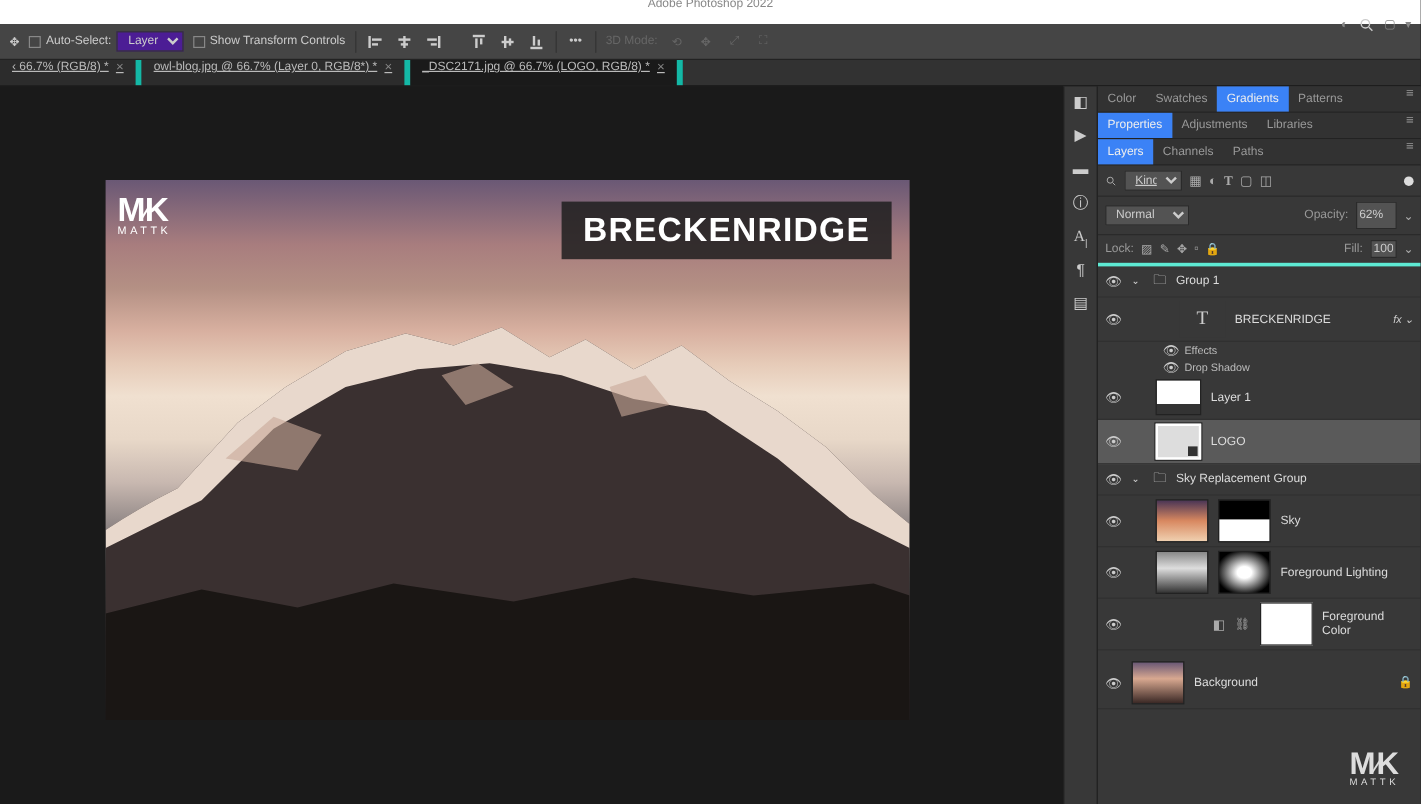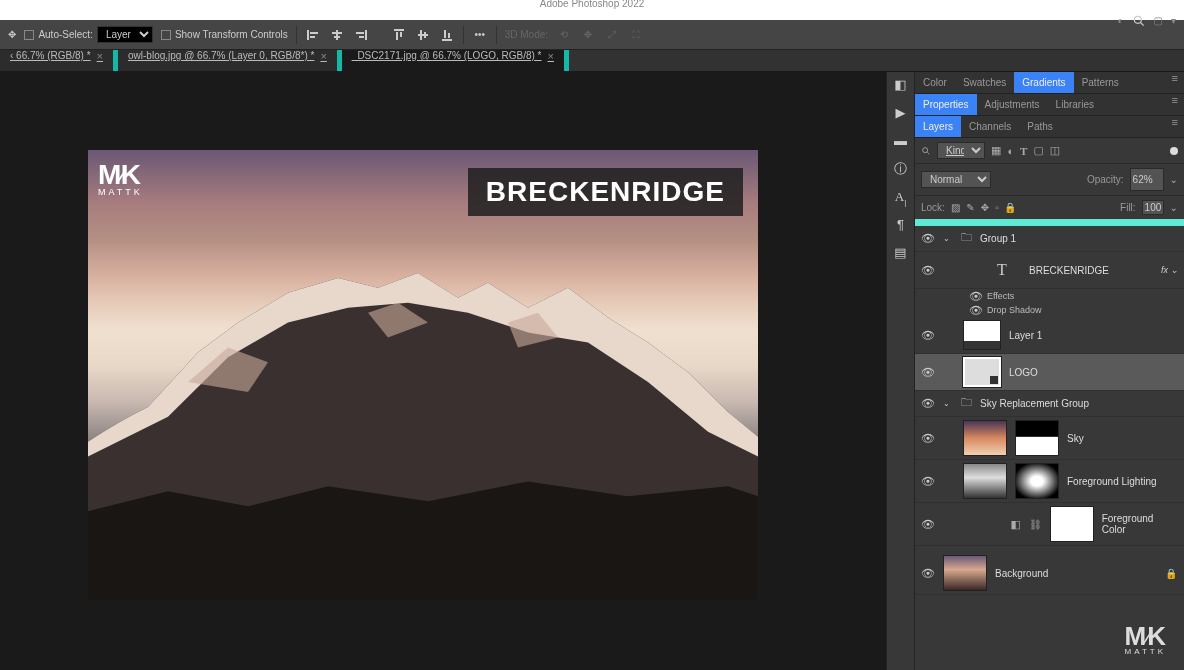--- a/index.html
+++ b/index.html
@@ -5,21 +5,21 @@
 * { margin: 0; padding: 0; box-sizing: border-box; font-family: -apple-system, Helvetica, Arial, sans-serif; }
 body { background: #1a1a1a; color: #ccc; font-size: 11px; width: 1184px; height: 670px; overflow: hidden; position: relative; }
 
 
 .title-bar { height: 20px; background: #ffffff; text-align: center; font-size: 10px; color: #888; line-height: 8px; position: relative; }
 .title-bar .right-icons { position: absolute; right: 8px; top: 14px; display: flex; gap: 8px; align-items: center; }
 
 
 .options-bar { height: 30px; background: #454545; display: flex; align-items: center; padding: 0 8px; gap: 8px; font-size: 10px; color: #ccc; border-bottom: 1px solid #222; }
 .options-bar .ctrl { display: flex; align-items: center; gap: 4px; }
-.options-bar select { background: #000000; color: #ccc; border: 1px solid #333; font-size: 10px; padding: 1px 4px; }
+.options-bar select { background: #4c1d95; color: #ccc; border: 1px solid #333; font-size: 10px; padding: 1px 4px; text-align: right; }
 .options-bar .checkbox { width: 10px; height: 10px; border: 1px solid #888; display: inline-block; }
 .options-bar .divider { width: 1px; height: 18px; background: #333; }
 .options-bar .icon-btn { width: 16px; height: 16px; display: flex; align-items: center; justify-content: center; color: #ccc; }
 .options-bar .disabled { color: #666; }
 
 
 .tab-bar { height: 22px; background: #323232; display: flex; align-items: stretch; border-bottom: 1px solid #1a1a1a;}
 .tab { padding: 0 10px; display: flex; align-items: flex-start; gap: 6px; font-size: 10px; color: #bbb; border-right: 5px solid #14b8a6; background: #2c2c2c; cursor: pointer; text-decoration: underline; }
 .tab.active { background: #1a1a1a; }
 .tab .close { color: #888; font-size: 11px; }
@@ -53,21 +53,21 @@
 .layer-filter { display: flex; align-items: center; padding: 4px 6px; gap: 6px; border-bottom: 1px solid #2a2a2a; }
 .layer-filter select { background: #535353; color: #ccc; border: 1px solid #2a2a2a; font-size: 10px; padding: 1px 4px; width: 48px; text-decoration: underline; }
 .layer-filter .fi { color: #aaa; font-size: 11px; }
 .layer-filter .toggle { margin-left: auto; width: 8px; height: 8px; background: #ddd; border-radius: 50%; }
 
 .blend-row { display: flex; align-items: center; padding: 4px 6px; gap: 6px; border-bottom: 1px solid #2a2a2a; font-size: 10px;}
 .blend-row select { background: #535353; color: #ccc; border: 1px solid #2a2a2a; font-size: 10px; padding: 1px 4px; width: 70px; }
 .blend-row .lbl { color: #999; }
 .blend-row input { background: #535353; color: #ccc; border: 1px solid #2a2a2a; font-size: 10px; width: 34px; padding: 5px 2px; }
 
-.lock-row { display: flex; align-items: center; padding: 4px 6px; gap: 6px; border-bottom: 7px solid #5eead4; font-size: 10px;}
+.lock-row { display: flex; align-items: center; padding: 4px 6px; gap: 6px; border-bottom: 3px solid #5eead4; font-size: 10px;}
 .lock-row .lbl { color: #999; }
 .lock-row .li { color: #aaa; font-size: 10px; }
 .lock-row input { background: #535353; color: #ccc; border: 1px solid #2a2a2a; font-size: 10px; width: 22px; padding: 1px 2px; }
 
 .layer-list { flex: 1; overflow-y: auto; }
 .layer-row { display: flex; align-items: center; min-height: 32px; padding: 3px 6px; gap: 8px; border-bottom: 1px solid #303030; }
 .layer-row.group { min-height: 20px; }
 .layer-row.selected { background: #5a5a5a; }
 .eye { width: 14px; color: #ccc; font-size: 11px; text-align: center; flex-shrink: 0;}
 .indent { width: 12px; flex-shrink: 0;}

